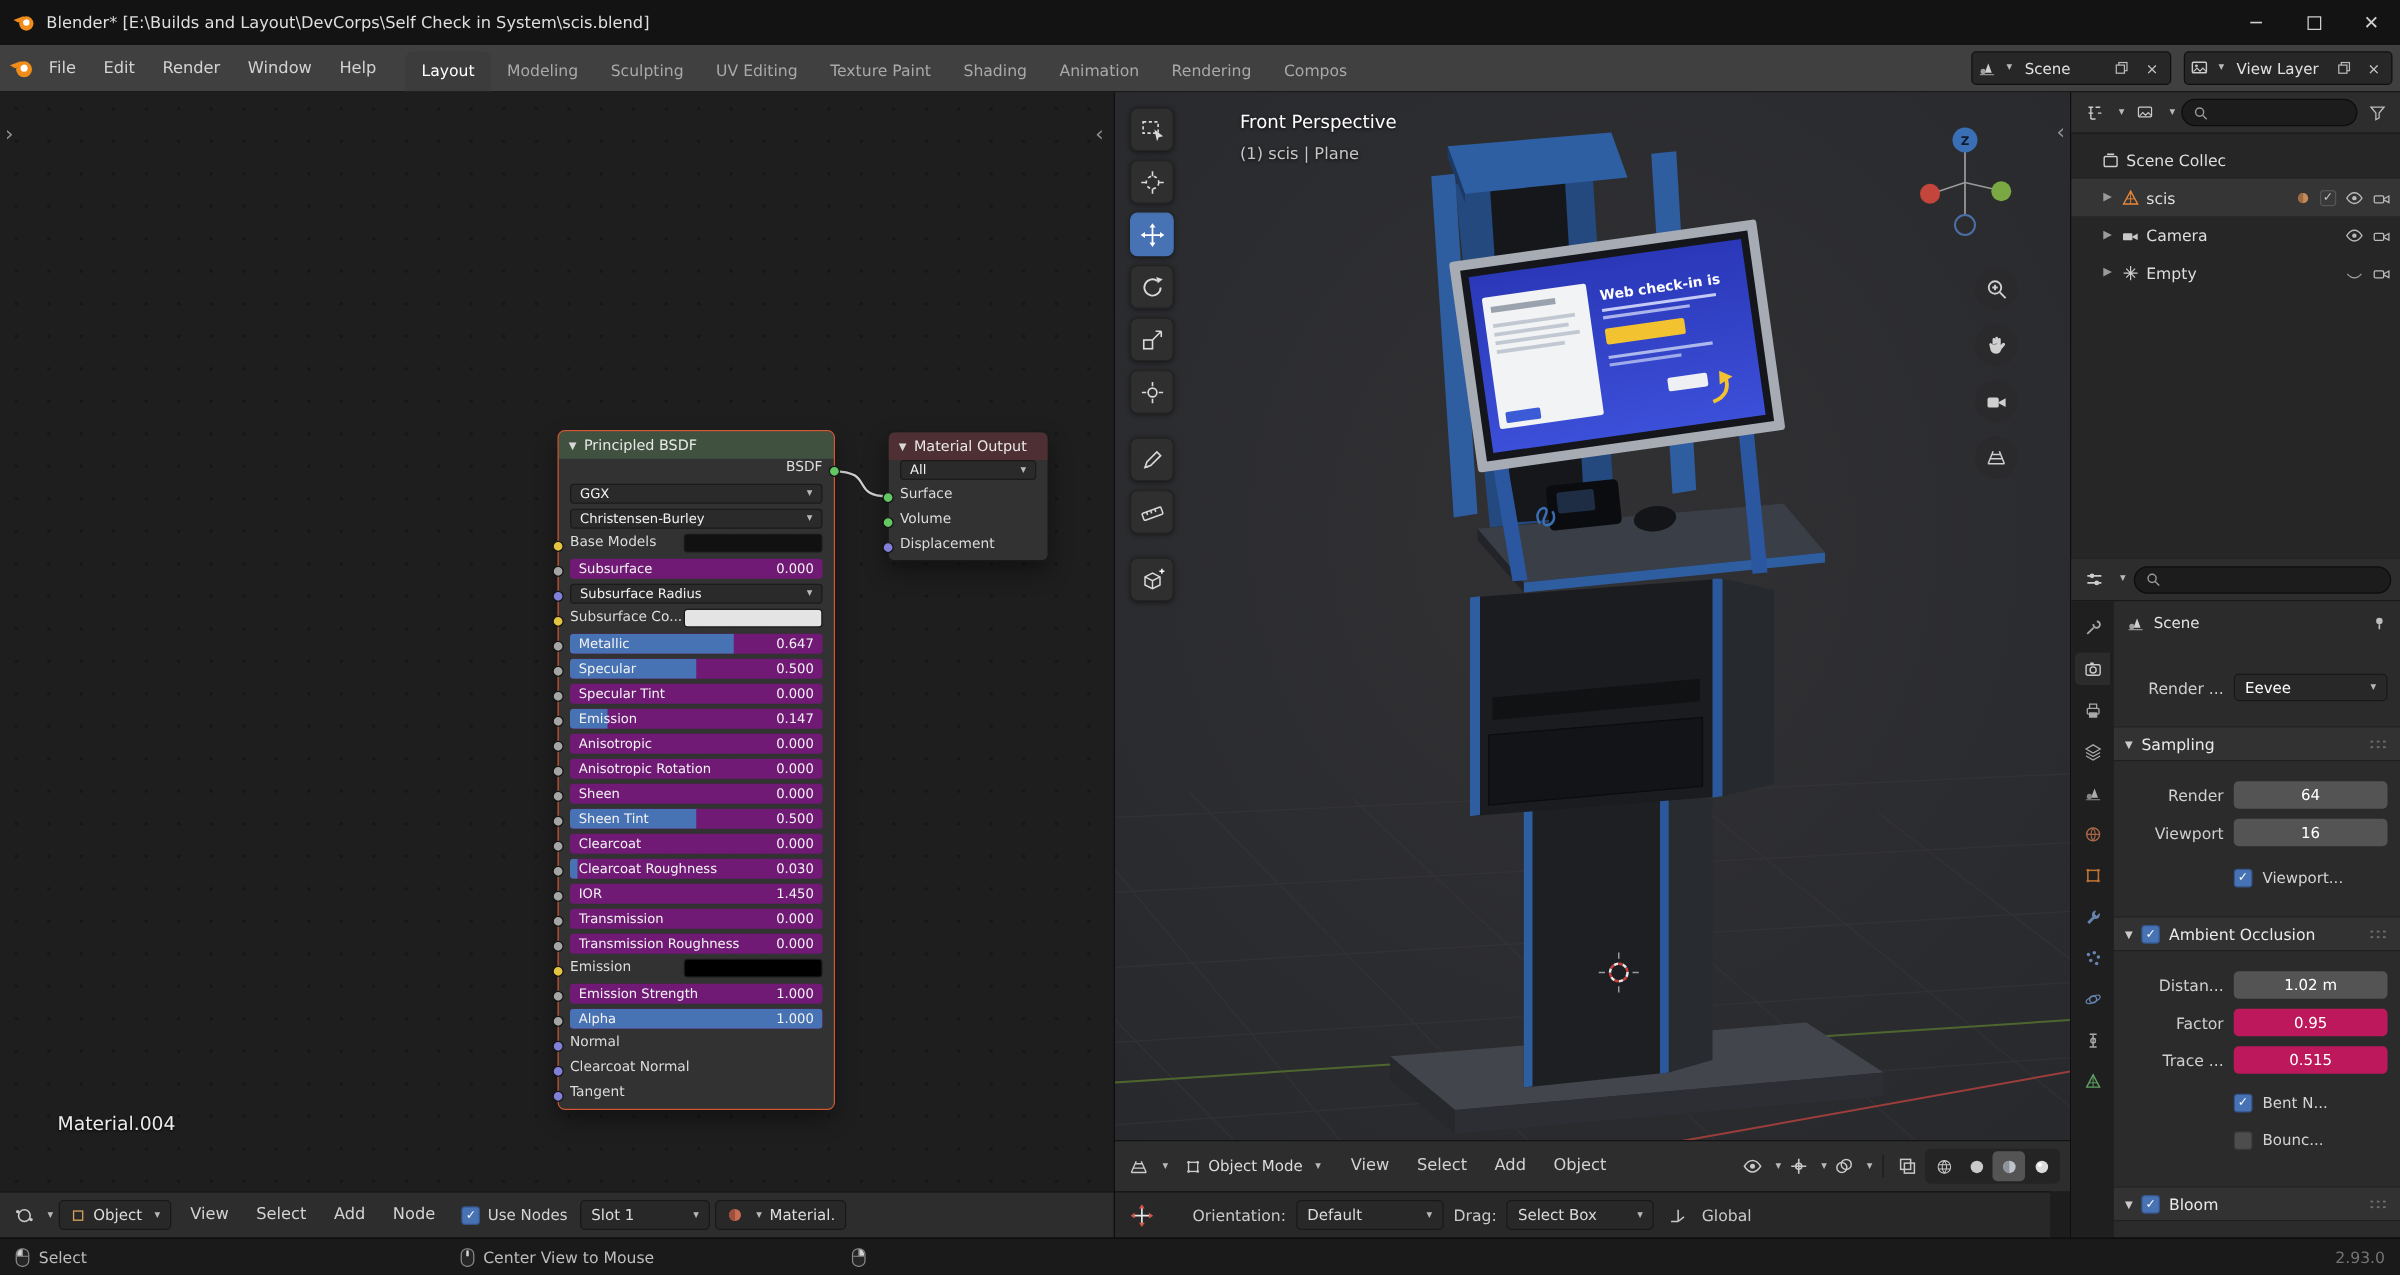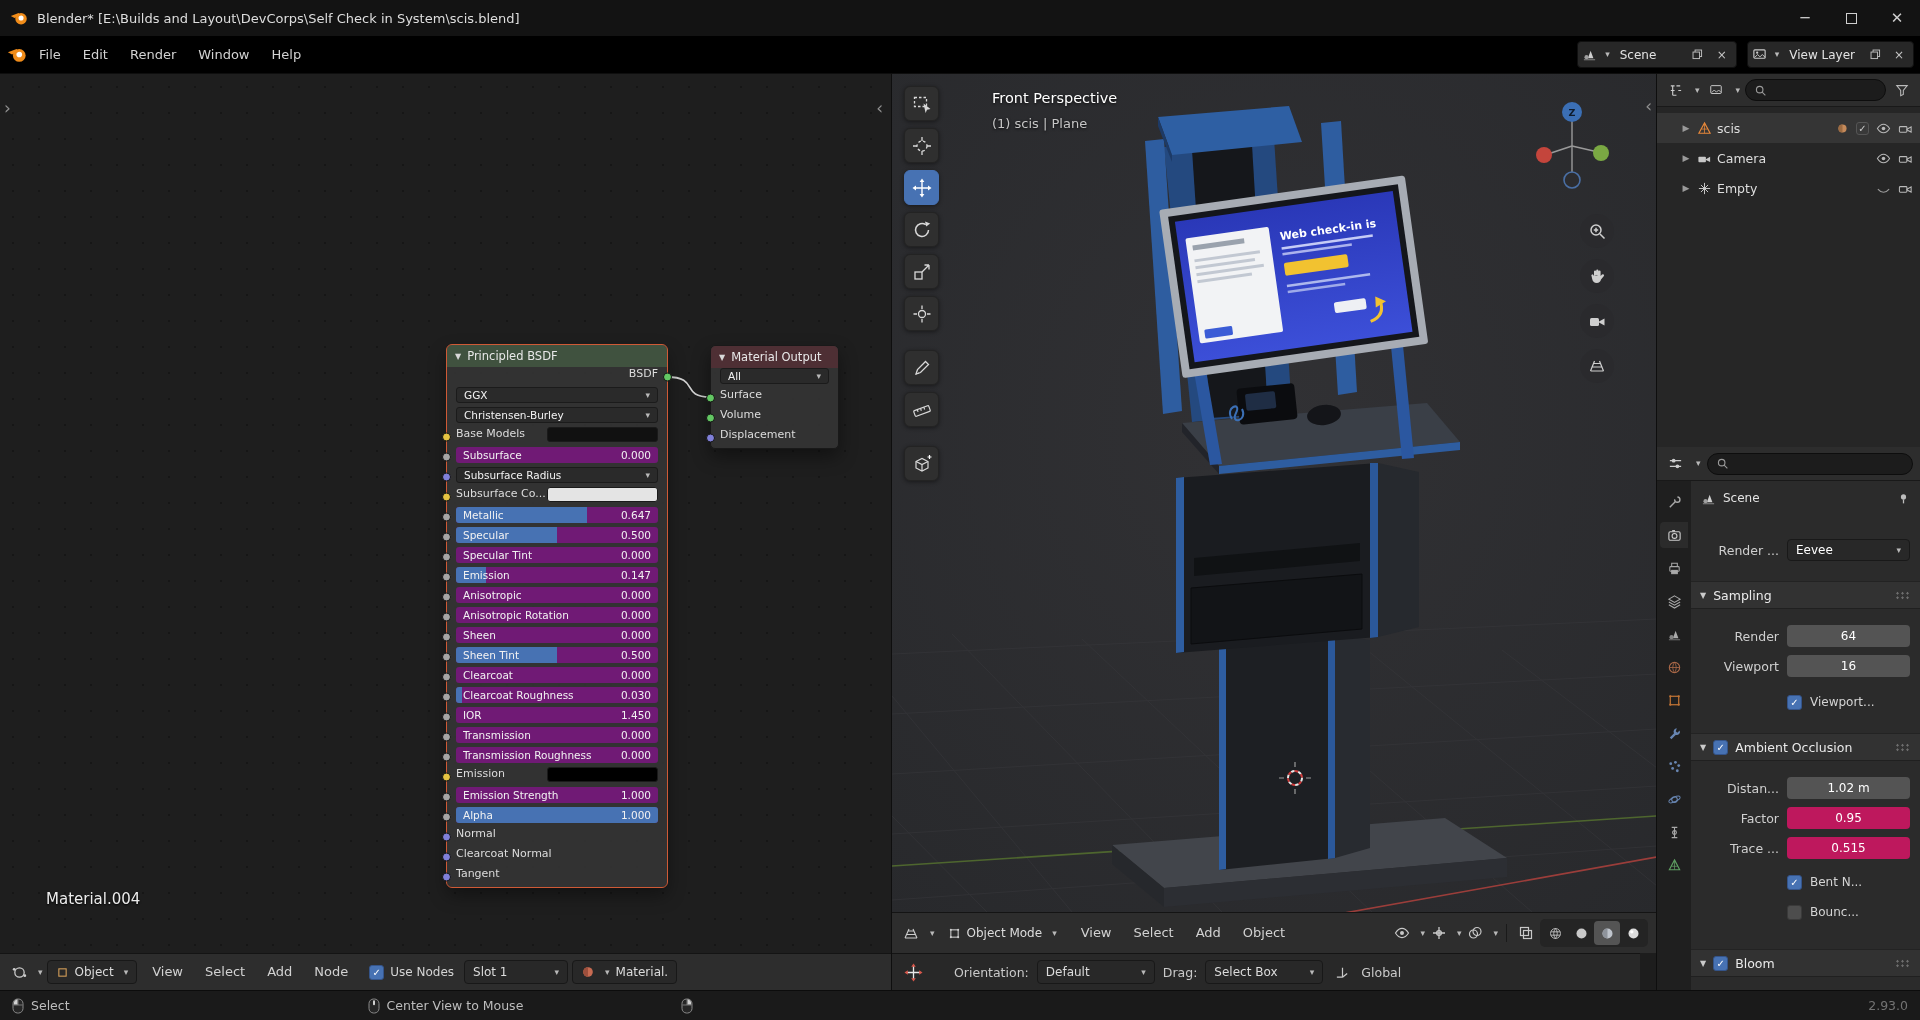--- a/index.html
+++ b/index.html
@@ -7,21 +7,21 @@
   body{position:relative;background:#1d1d1d;color:#d4d4d4;font-family:"DejaVu Sans",sans-serif;font-size:12px}
   svg{display:block}
   .caret{font-size:9px;color:#b9b9b9;margin-left:4px;line-height:1}
   .sep{width:1px;height:18px;background:#1a1a1a;margin:0 5px}
   
   #titlebar{position:absolute;top:0;left:0;right:0;height:36px;background:#131313;display:flex;align-items:center;gap:9px;padding-left:10px;color:#dedede;font-size:13px}
   .win-btns{margin-left:auto;display:flex;height:100%}
   .win-btn{width:46px;display:flex;align-items:center;justify-content:center;color:#cfcfcf;font-size:15px}
   .max-glyph{width:11px;height:11px;border:1.3px solid #cfcfcf}
   
-  #topbar{position:absolute;top:36px;left:0;right:0;height:38px;background:#000000;border-bottom:1px solid #0e0e0e;display:flex;align-items:center;padding:0 6px}
+  #topbar{position:absolute;top:36px;left:0;right:0;height:38px;background:#404040;border-bottom:1px solid #0e0e0e;display:flex;align-items:center;padding:0 6px}
   .menu-item{padding:0 11px;line-height:36px;color:#d2d2d2;font-size:13px}
   #tabs{display:flex;align-items:flex-end;height:100%;margin-left:12px}
   .tab{padding:8px 13px 9px;color:#a9a9a9;font-size:12.5px;border-radius:7px 7px 0 0;white-space:nowrap}
   .tab.active{background:#3c3c3c;color:#fff}
   .id-widget{display:flex;align-items:center;background:#272727;border:1px solid #101010;border-radius:4px;height:27px;margin-left:10px;padding:0 4px;gap:4px}
   .id-widget .txt{padding:0 6px;color:#e2e2e2;min-width:70px}
   .mini-btn{width:20px;height:20px;display:flex;align-items:center;justify-content:center;color:#c5c5c5}
   
   #shader{position:absolute;left:0;top:74px;width:891px;height:916px}
   #shader-canvas{position:absolute;left:0;top:0;right:0;height:879px;overflow:hidden;background-color:#1e1e1e;background-image:radial-gradient(#161616 1.1px,transparent 1.3px);background-size:26px 26px}
@@ -135,20 +135,31 @@
         <path d="M1 6.5l9.5-3.5 2.5 3-7.5 3z" fill="#f08c1a"></path>
       </svg>
   </span>
   <div id="main-menus" style="display:flex">
       <div class="menu-item">File</div>
       <div class="menu-item">Edit</div>
       <div class="menu-item">Render</div>
       <div class="menu-item">Window</div>
       <div class="menu-item">Help</div>
     </div>
+  <div id="tabs">
+      <div class="tab active">Layout</div>
+      <div class="tab">Modeling</div>
+      <div class="tab">Sculpting</div>
+      <div class="tab">UV Editing</div>
+      <div class="tab">Texture Paint</div>
+      <div class="tab">Shading</div>
+      <div class="tab">Animation</div>
+      <div class="tab">Rendering</div>
+      <div class="tab">Compos</div>
+    </div>
   <div style="margin-left:auto;display:flex;align-items:center">
     <div class="id-widget">
       <span>
           <svg width="15" height="15" viewBox="0 0 16 16">
             <path d="M6.2 12L9.2 4l3 8z" fill="#cfcfcf"></path>
             <circle cx="4.8" cy="10.8" r="2.2" fill="#9f9f9f"></circle>
             <path d="M2 13.6h12" stroke="#8f8f8f" stroke-width="1"></path>
           </svg>
         </span>
       <span class="caret">▾</span>
@@ -786,20 +797,30 @@
           </svg>
         </span>
     </div>
     <span class="hdr-icon">
         <svg width="14" height="14" viewBox="0 0 16 16">
           <path d="M2 3h12L9.5 8.5V13l-3 1.5V8.5z" fill="none" stroke="#bbb" stroke-width="1.2"></path>
         </svg>
       </span>
   </div>
   <div id="ol-rows">
+      <div class="ol-row" style="padding-left: 7px;">
+        <span class="ol-arrow"></span>
+        <span>
+          <svg width="15" height="15" viewBox="0 0 16 16" fill="none" stroke="#d0d0d0" stroke-width="1.2">
+            <rect x="2.5" y="4.5" width="11" height="8.5" rx="1"></rect>
+            <path d="M5 2.5h6"></path>
+          </svg>
+        </span>
+        <span>Scene Collec</span>
+      </div>
       <div class="ol-row selected" style="padding-left: 23px;">
         <span class="ol-arrow">▶</span>
         <span>
           <svg width="15" height="15" viewBox="0 0 16 16">
             <path d="M8 2l6 11H2z" fill="none" stroke="#e8883a" stroke-width="1.2"></path>
             <path d="M8 2v11M4.8 8.6h6.4" stroke="#e8883a" stroke-width="0.8"></path>
           </svg>
         </span>
         <span>scis</span>
         <span class="ol-right">

